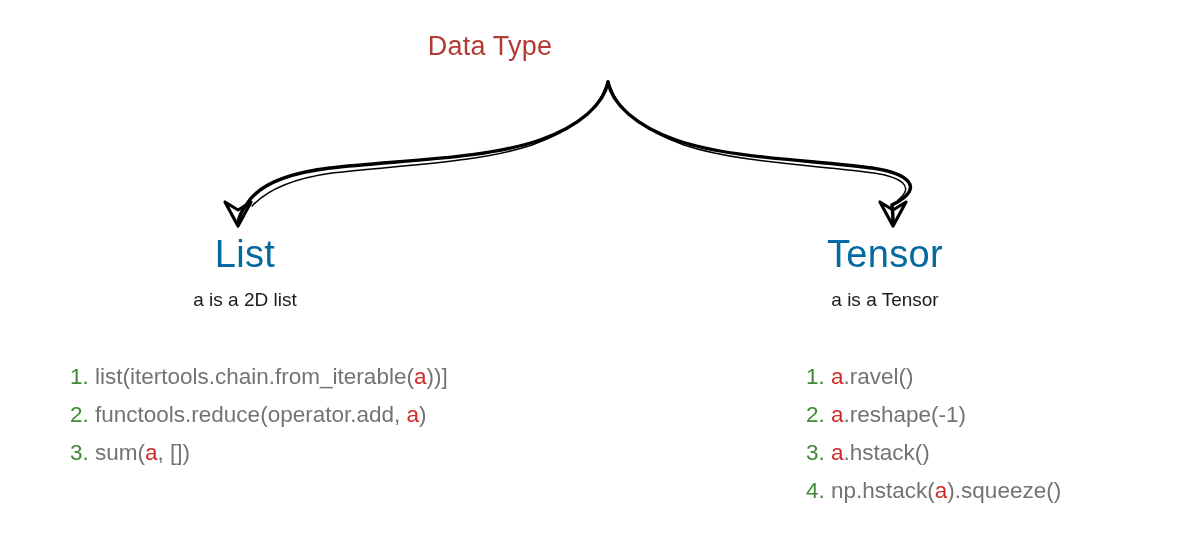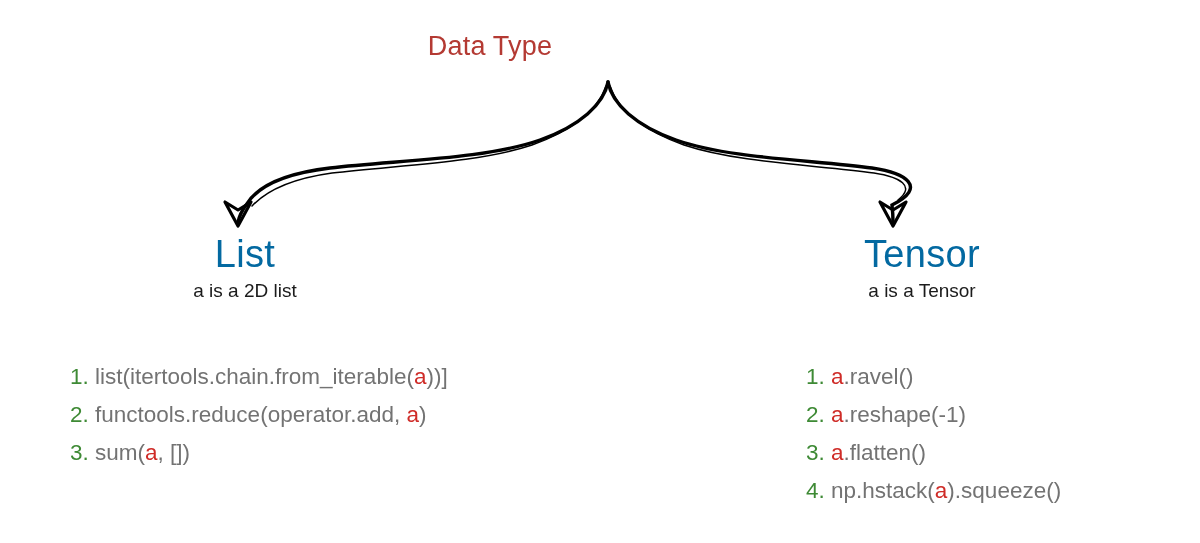--- a/index.html
+++ b/index.html
@@ -47,31 +47,31 @@
   }
 
   
   .branch {
     position: absolute;
     top: 232px;
     width: 420px;
     text-align: center;
   }
   .branch.left  { left: 35px; }
-  .branch.right { left: 712px; text-align: center; }
+  .branch.right { left: 675px; text-align: center; }
 
   .branch-title {
     font-size: 38px;
     line-height: 44px;
     color: #0369a1;
     letter-spacing: 0.3px;
     white-space: nowrap;
   }
   .branch-subtitle {
-    margin-top: 3px;
+    margin-top: 12px;
     font-size: 19px;
     line-height: 24px;
     color: #1b1b1b;
     white-space: nowrap;
   }
 
   
   .code-list {
     position: absolute;
     margin: 0;
@@ -164,21 +164,21 @@
     <li class="code-item">
       <span class="code-index">1.</span>
       <span class="code-text"></span><span class="var-a">a</span><span class="code-text">.ravel()</span>
     </li>
     <li class="code-item">
       <span class="code-index">2.</span>
       <span class="code-text"></span><span class="var-a">a</span><span class="code-text">.reshape(-1)</span>
     </li>
     <li class="code-item">
       <span class="code-index">3.</span>
-      <span class="code-text"></span><span class="var-a">a</span><span class="code-text">.flatten()</span>
+      <span class="code-text"></span><span class="var-a">a</span><span class="code-text">.hstack()</span>
     </li>
     <li class="code-item">
       <span class="code-index">4.</span>
       <span class="code-text">np.hstack(</span><span class="var-a">a</span><span class="code-text">).squeeze()</span>
     </li>
   </ul>
 
 </div>
 
 </body></html>

